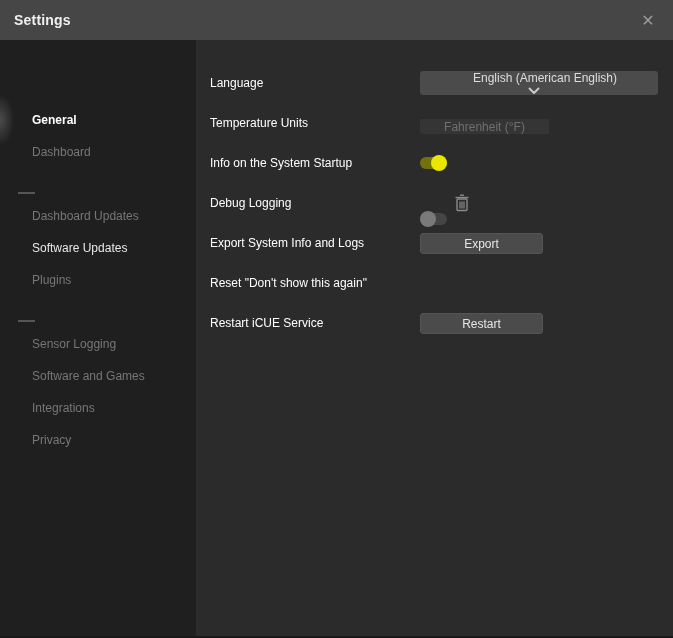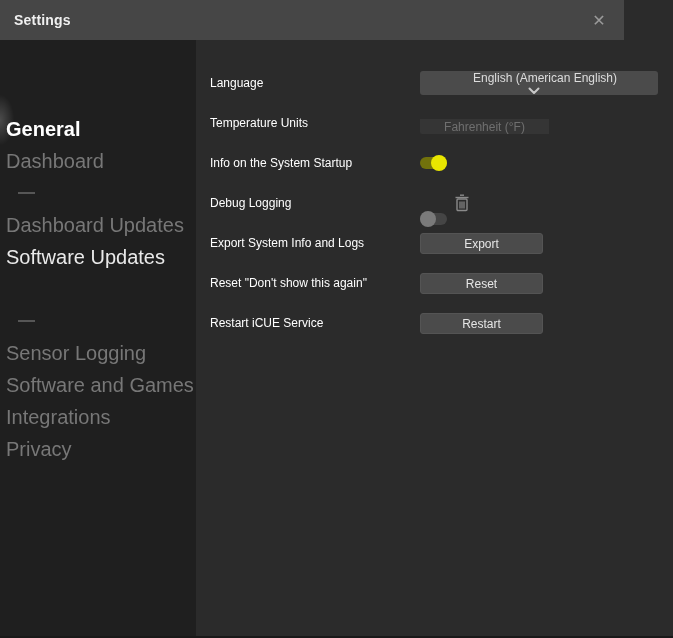--- a/index.html
+++ b/index.html
@@ -10,21 +10,21 @@
     width: 673px;
     height: 638px;
     background: #2b2b2b;
     overflow: hidden;
     border-bottom: 2px solid #191919;
   }
   
   .titlebar {
     position: absolute;
     left: 0; top: 0;
-    width: 624px; height: 40px;
+    width: 673px; height: 40px;
     background: #464646;
     display: flex;
     align-items: center;
   }
   .titlebar .title {
     margin-left: 14px;
     font-size: 14px;
     font-weight: 600;
     color: #f0f0f0;
     letter-spacing: 0.2px;
@@ -45,23 +45,22 @@
     position: absolute;
     left: 0; top: 40px;
     width: 196px; height: 598px;
     background: #1f1f1f;
   }
   .side-item {
     position: absolute;
     left: 0;
     width: 196px; height: 32px;
     display: flex;
-    align-items: center;
-    padding-left: 6px;
-    font-size: 20px;
+    padding-left: 32px;
+    font-size: 12px;
     color: #777777;
     cursor: default;
   }
   .side-item.active { color: #ffffff; font-weight: 600; }
   .side-item.highlight { color: #e9e9e9; }
   .side-divider {
     position: absolute;
     left: 18px;
     width: 17px; height: 2px;
     background: #565656;
@@ -167,20 +166,23 @@
       </div>
     <div class="side-item" style="top:105px">
         <span>Dashboard</span>
       </div>
     <div class="side-divider" style="top:152px"></div>
     <div class="side-item" style="top:169px">
         <span>Dashboard Updates</span>
       </div>
     <div class="side-item highlight" style="top:201px">
         <span>Software Updates</span>
+      </div>
+    <div class="side-item" style="top:233px">
+        <span>Plugins</span>
       </div>
     <div class="side-divider" style="top:280px"></div>
     <div class="side-item" style="top:297px">
         <span>Sensor Logging</span>
       </div>
     <div class="side-item" style="top:329px">
         <span>Software and Games</span>
       </div>
     <div class="side-item" style="top:361px">
         <span>Integrations</span>
@@ -226,19 +228,18 @@
         <line x1="6" y1="7.5" x2="6" y2="14.5" stroke="#8a8a8a" stroke-width="1.2"></line>
         <line x1="8" y1="7.5" x2="8" y2="14.5" stroke="#8a8a8a" stroke-width="1.2"></line>
         <line x1="10" y1="7.5" x2="10" y2="14.5" stroke="#8a8a8a" stroke-width="1.2"></line>
       </svg>
     </div>
 
     <div class="row-label" style="top:196px">Export System Info and Logs</div>
     <div class="control btn" style="top:193px">Export</div>
 
     <div class="row-label" style="top:236px">Reset "Don't show this again"</div>
-    <div class="control btn" style="top:233px">Reset</div>
 
     <div class="row-label" style="top:276px">Restart iCUE Service</div>
     <div class="control btn" style="top:273px">Restart</div>
 
   </div>
 </div>
 
 </body></html>

